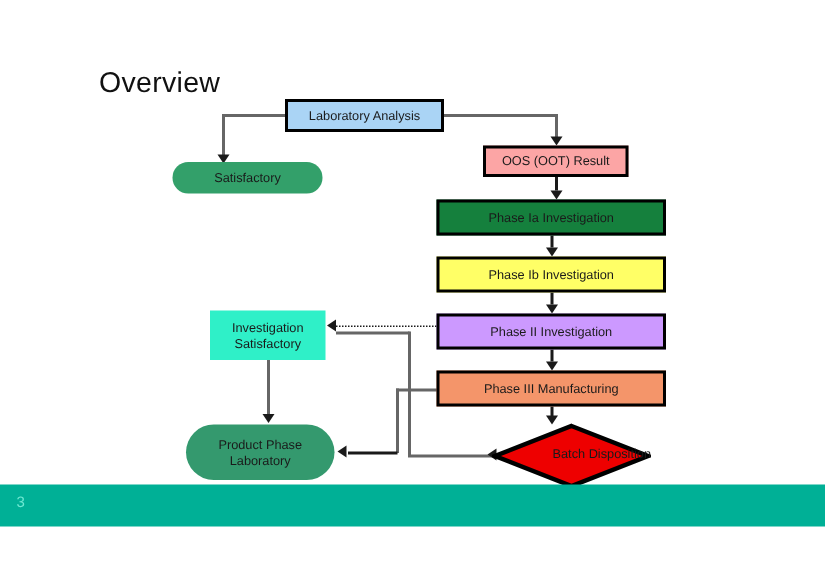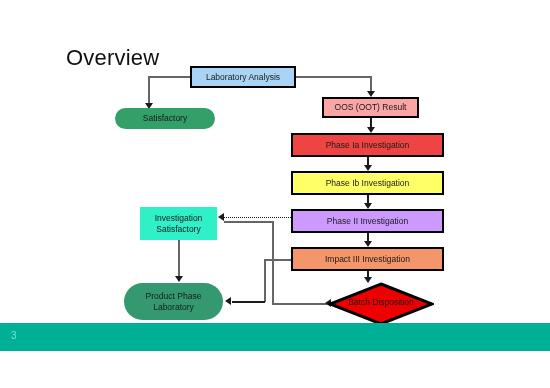--- a/index.html
+++ b/index.html
@@ -18,21 +18,21 @@
     position: absolute;
     left: 0; top: 0;
     width: 550px;
     height: 388px;
     background: #ffffff;
   }
   #slide-title {
     position: absolute;
     left: 66px;
     top: 45px;
-    font-size: 22px;
+    font-size: 19px;
     color: #111111;
     font-family: "Liberation Sans", sans-serif;
     font-weight: 400;
     letter-spacing: 0.2px;
     white-space: nowrap;
   }
   #footer-bar {
     position: absolute;
     left: 0;
     top: 323px;
@@ -67,21 +67,21 @@
   }
   .oval {
     border-radius: 999px;
   }
   .stadium {
     border-radius: 999px;
   }
 
   #node-lab        { left:190px; top:66px;  width:106px; height:22px; background:#aad4f5; }
   #node-oos        { left:322px; top:97px;  width:97px;  height:21px; background:#fca5a5; }
-  #node-phase-ia   { left:291px; top:133px; width:153px; height:24px; background:#ef4444; }
+  #node-phase-ia   { left:291px; top:133px; width:153px; height:24px; background:#15803d; }
   #node-phase-ib   { left:291px; top:171px; width:153px; height:24px; background:#ffff66; }
   #node-phase-ii   { left:291px; top:209px; width:153px; height:24px; background:#cc99ff; }
   #node-phase-iii  { left:291px; top:247px; width:153px; height:24px; background:#f4956a; }
 
   #node-satisfactory { left:115px; top:108px; width:100px; height:21px; background:#33a06a; }
   #node-manufacturing{ left:140px; top:207px; width:77px; height:33px; background:#2ff0c8; }
   #node-product-impact{ left:124px; top:283px; width:99px; height:37px; background:#34996e; }
 
   #node-batch-wrap {
     position: absolute;
@@ -93,21 +93,21 @@
   #node-batch-diamond {
     position: absolute;
     left: 0; top: 0;
     width: 100%; height: 100%;
   }
   #node-batch-label {
     position: absolute;
     left: 0;
     top: 15px;
     width: 106px;
-    text-align: center;
+    text-align: right;
     font-size: 8.5px;
     color: #1a1a1a;
     font-family: "Liberation Sans", sans-serif;
     pointer-events: none;
   }
 
   
   .conn {
     position: absolute;
     background: #666666;
@@ -200,21 +200,21 @@
 
   <div class="node boxed" id="node-phase-ii">
     <span>Phase II Investigation</span>
   </div>
 
   <div class="node boxed" id="node-phase-ib">
     <span>Phase Ib Investigation</span>
   </div>
 
   <div class="node boxed" id="node-phase-iii">
-    <span>Impact III Investigation</span>
+    <span>Phase III Manufacturing</span>
   </div>
 
   <div class="node" id="node-manufacturing">
     <span>
       <span>Investigation</span><br>
       <span>Satisfactory</span>
     </span>
   </div>
 
   <div class="node stadium" id="node-product-impact">

